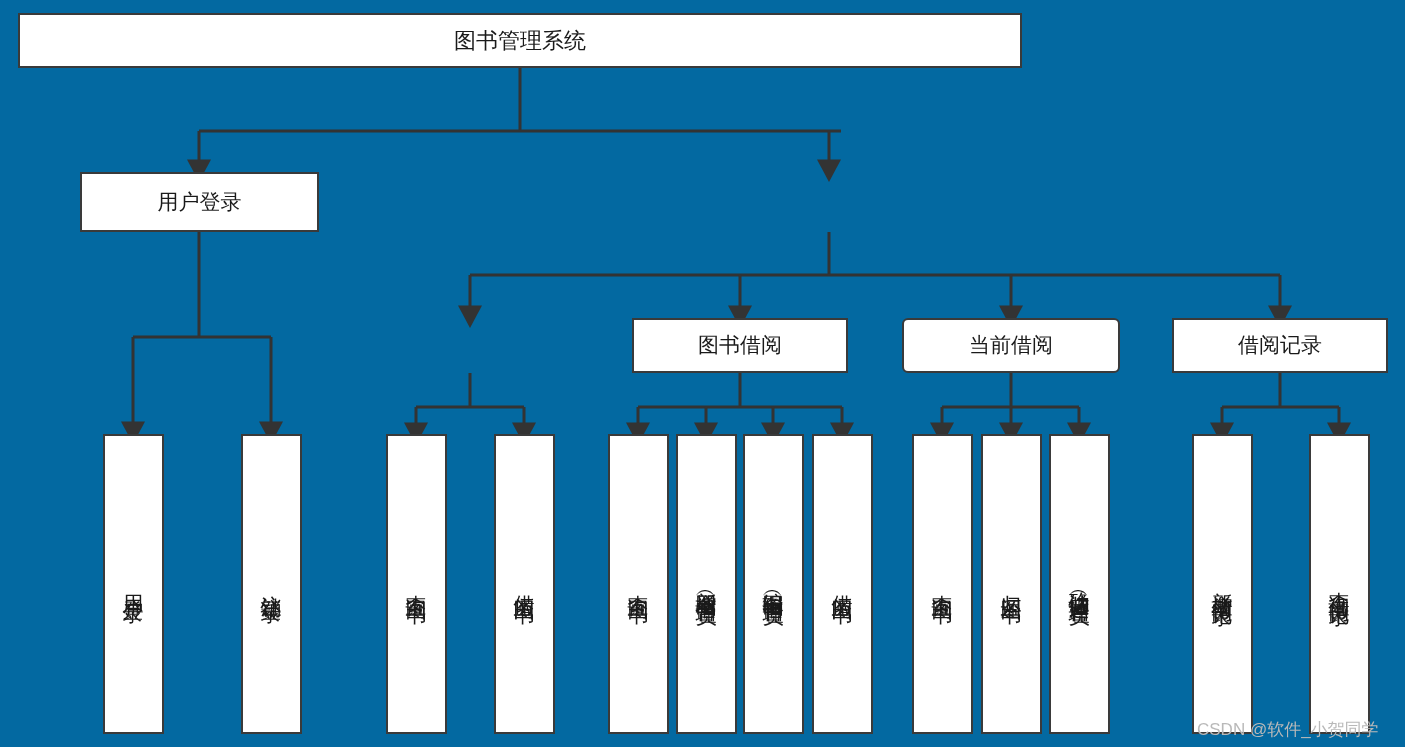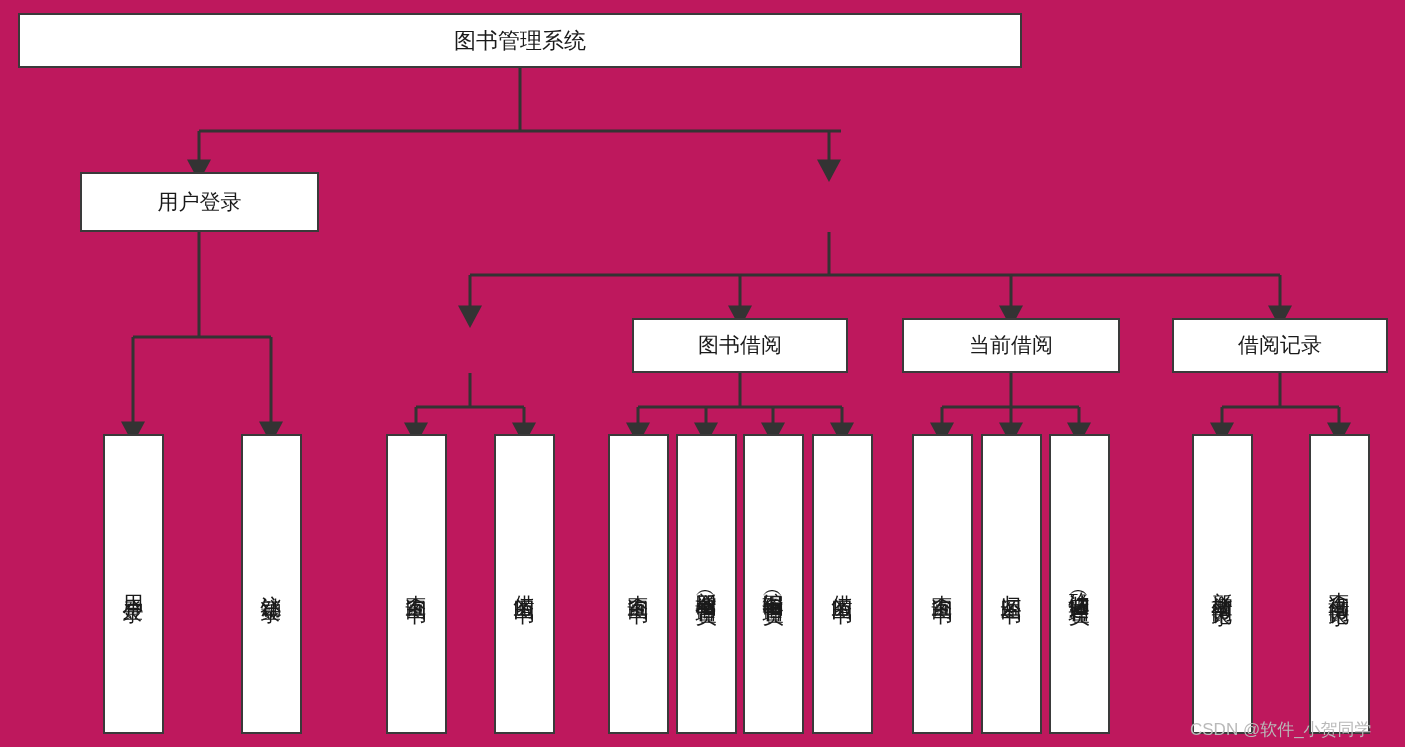--- a/index.html
+++ b/index.html
@@ -7,21 +7,21 @@
     padding: 0;
     background: #ffffff;
   }
   body {
     font-family: "Liberation Sans", "DejaVu Sans", sans-serif;
   }
   #diagram-root {
     position: relative;
     width: 1405px;
     height: 747px;
-    background: #be185d;
+    background: #0369a1;
     overflow: hidden;
   }
   #edges-layer {
     position: absolute;
     left: 0;
     top: 0;
     width: 1405px;
     height: 747px;
     pointer-events: none;
   }
@@ -61,20 +61,21 @@
   .node.vertical.tall-text .node-label {
     letter-spacing: 2px;
   }
   .watermark {
     position: absolute;
     color: #b9b9b9;
     font-size: 17px;
     white-space: nowrap;
     z-index: 5;
     font-family: "Liberation Sans", "DejaVu Sans", sans-serif;
+    margin-left: 7px;
   }
 </style>
 </head>
 <body>
 
 <div id="diagram-root">
 
   <svg id="edges-layer" viewBox="0 0 1405 747" xmlns="http://www.w3.org/2000/svg">
     <defs>
       <marker id="arrow" markerWidth="11" markerHeight="11" refX="2.2" refY="4" orient="auto" markerUnits="strokeWidth">
@@ -129,21 +130,21 @@
     <span class="node-label">图书管理系统</span>
   </div>
 
   <div class="node horizontal" style="left:80px; top:172px; width:239px; height:60px;">
     <span class="node-label">用户登录</span>
   </div>
 
   <div class="node horizontal" style="left:632px; top:318px; width:216px; height:55px;">
     <span class="node-label">图书借阅</span>
   </div>
-  <div class="node horizontal" style="left:902px; top:318px; width:218px; height:55px;">
+  <div class="node horizontal" style="left:902px; top:318px; width:218px; height:55px;border-radius:6px;">
     <span class="node-label">当前借阅</span>
   </div>
   <div class="node horizontal" style="left:1172px; top:318px; width:216px; height:55px;">
     <span class="node-label">借阅记录</span>
   </div>
 
   <div class="node vertical" style="left:103px; top:434px; width:61px; height:300px;">
     <span class="node-label">用户登录</span>
   </div>
   <div class="node vertical" style="left:241px; top:434px; width:61px; height:300px;">

